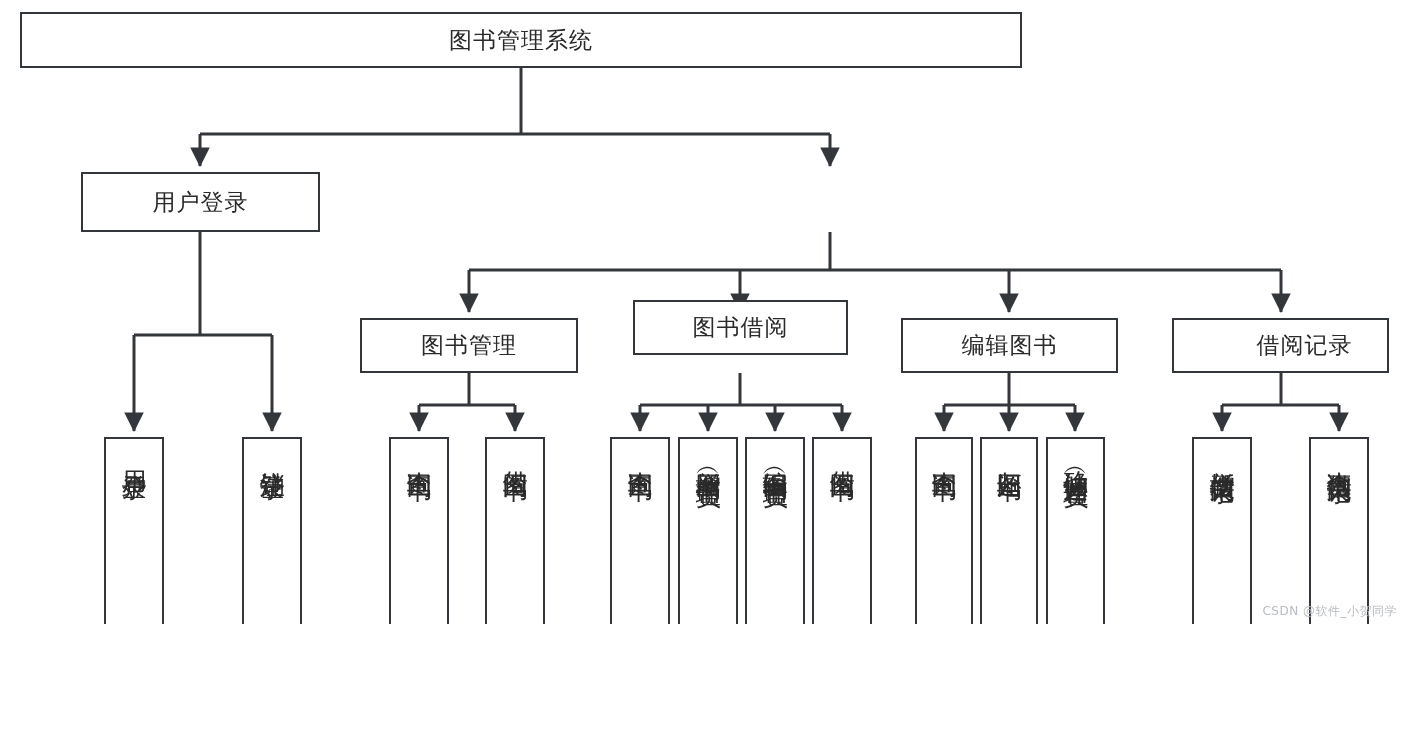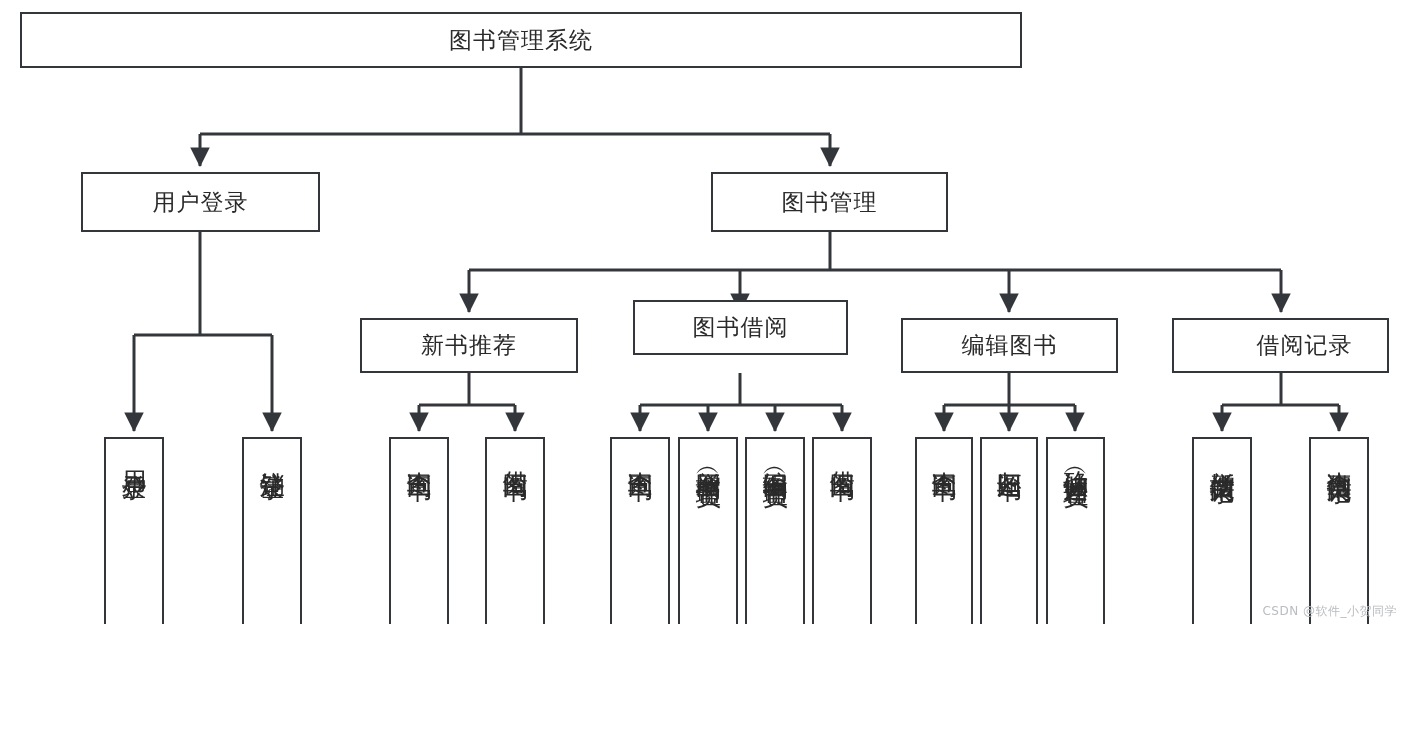--- a/index.html
+++ b/index.html
@@ -128,26 +128,23 @@
     </g>
   </svg>
 
   <div class="node root" style="left:20px; top:12px; width:1002px; height:56px;">
     <span class="node-label">图书管理系统</span>
   </div>
 
   <div class="node horizontal" style="left:81px; top:172px; width:239px; height:60px;">
     <span class="node-label">用户登录</span>
   </div>
-  <div class="node horizontal" style="left:711px; top:172px; width:237px; height:60px;">
+
+  <div class="node horizontal" style="left:360px; top:318px; width:218px; height:55px;">
     <span class="node-label">图书管理</span>
-  </div>
-
-  <div class="node horizontal" style="left:360px; top:318px; width:218px; height:55px;">
-    <span class="node-label">新书推荐</span>
   </div>
   <div class="node horizontal" style="left:633px; top:300px; width:215px; height:55px;">
     <span class="node-label">图书借阅</span>
   </div>
   <div class="node horizontal" style="left:901px; top:318px; width:217px; height:55px;">
     <span class="node-label">编辑图书</span>
   </div>
   <div class="node horizontal" style="left:1172px; top:318px; width:217px; height:55px;padding-left:48px;">
     <span class="node-label">借阅记录</span>
   </div>

